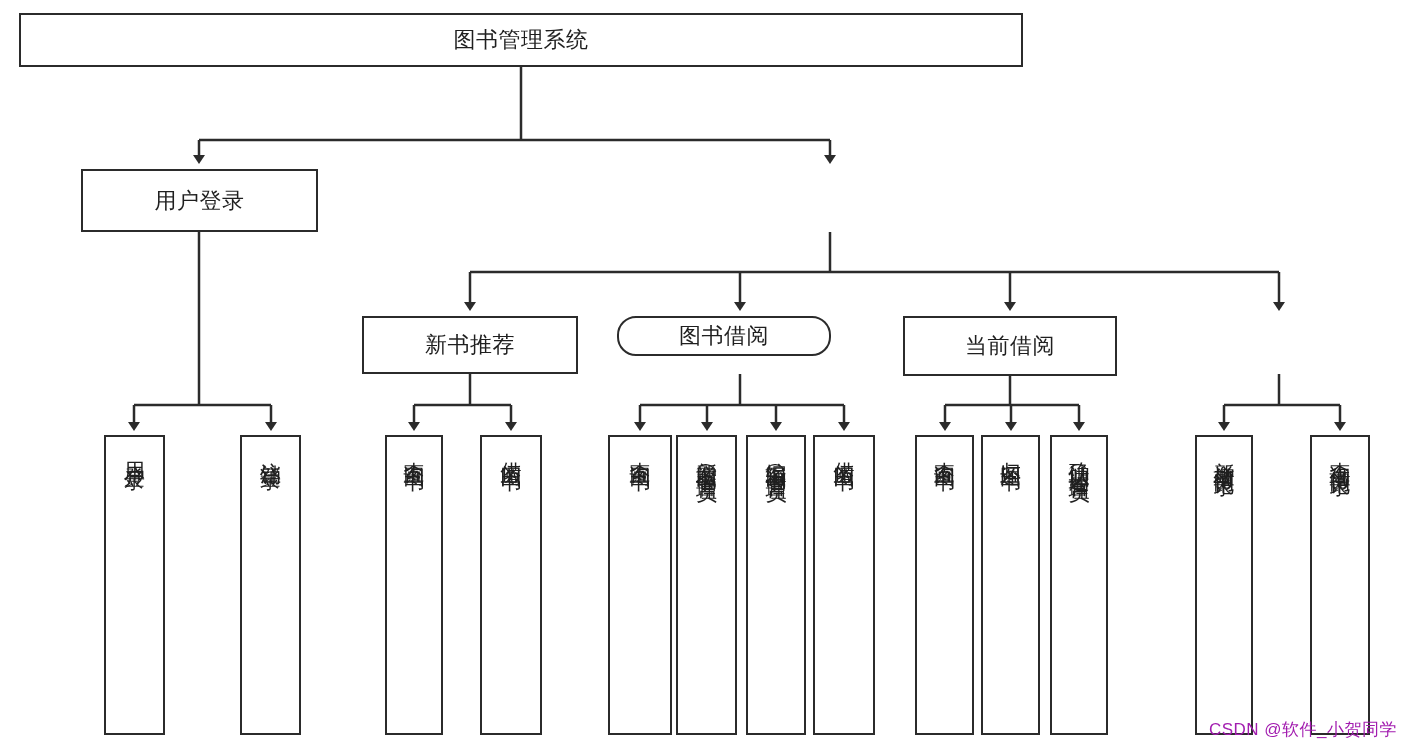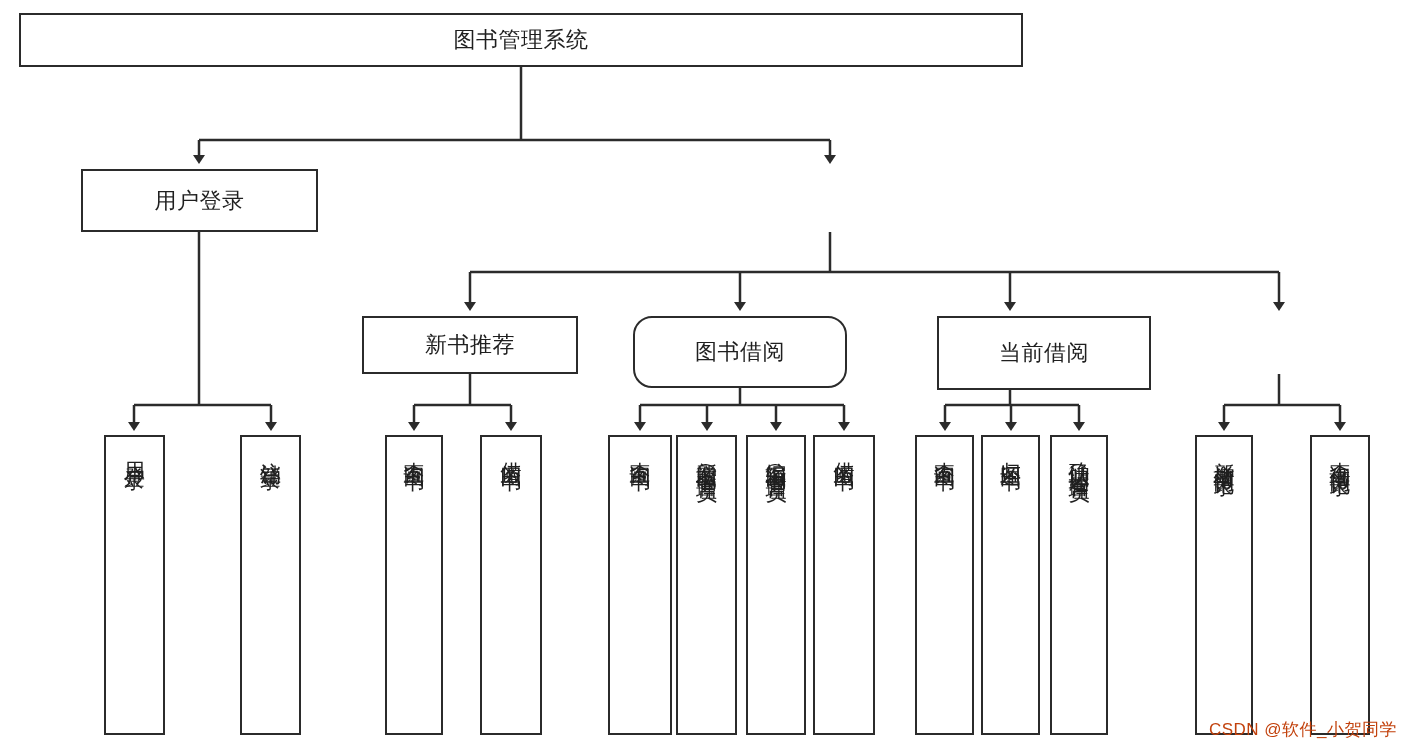--- a/index.html
+++ b/index.html
@@ -59,21 +59,21 @@
     text-orientation: upright;
     font-size: 21px;
     line-height: 1.05;
     letter-spacing: 3px;
   }
   .watermark {
     position: absolute;
     right: 8px;
     bottom: 6px;
     font-size: 17px;
-    color: #c2410c;
+    color: #a21caf;
     letter-spacing: 0.5px;
     z-index: 3;
     white-space: nowrap;
   }
 </style>
 </head>
 <body>
 
 <div id="canvas">
 
@@ -131,24 +131,24 @@
     <span class="node-label">图书管理系统</span>
   </div>
 
   <div class="node horiz" style="left:81px; top:169px; width:237px; height:63px;">
     <span class="node-label">用户登录</span>
   </div>
 
   <div class="node horiz" style="left:362px; top:316px; width:216px; height:58px;">
     <span class="node-label">新书推荐</span>
   </div>
-  <div class="node horiz" style="left:633px; top:316px; width:214px; height:72px;border-radius:19px;">
+  <div class="node horiz" style="left:617px; top:316px; width:214px; height:40px;border-radius:19px;">
     <span class="node-label">图书借阅</span>
   </div>
-  <div class="node horiz" style="left:937px; top:316px; width:214px; height:74px;">
+  <div class="node horiz" style="left:903px; top:316px; width:214px; height:60px;">
     <span class="node-label">当前借阅</span>
   </div>
 
   <div class="node vert" style="left:104px; top:435px; width:61px; height:300px;">
     <span class="node-label">用户登录</span>
   </div>
   <div class="node vert" style="left:240px; top:435px; width:61px; height:300px;">
     <span class="node-label">注销登录</span>
   </div>
 

